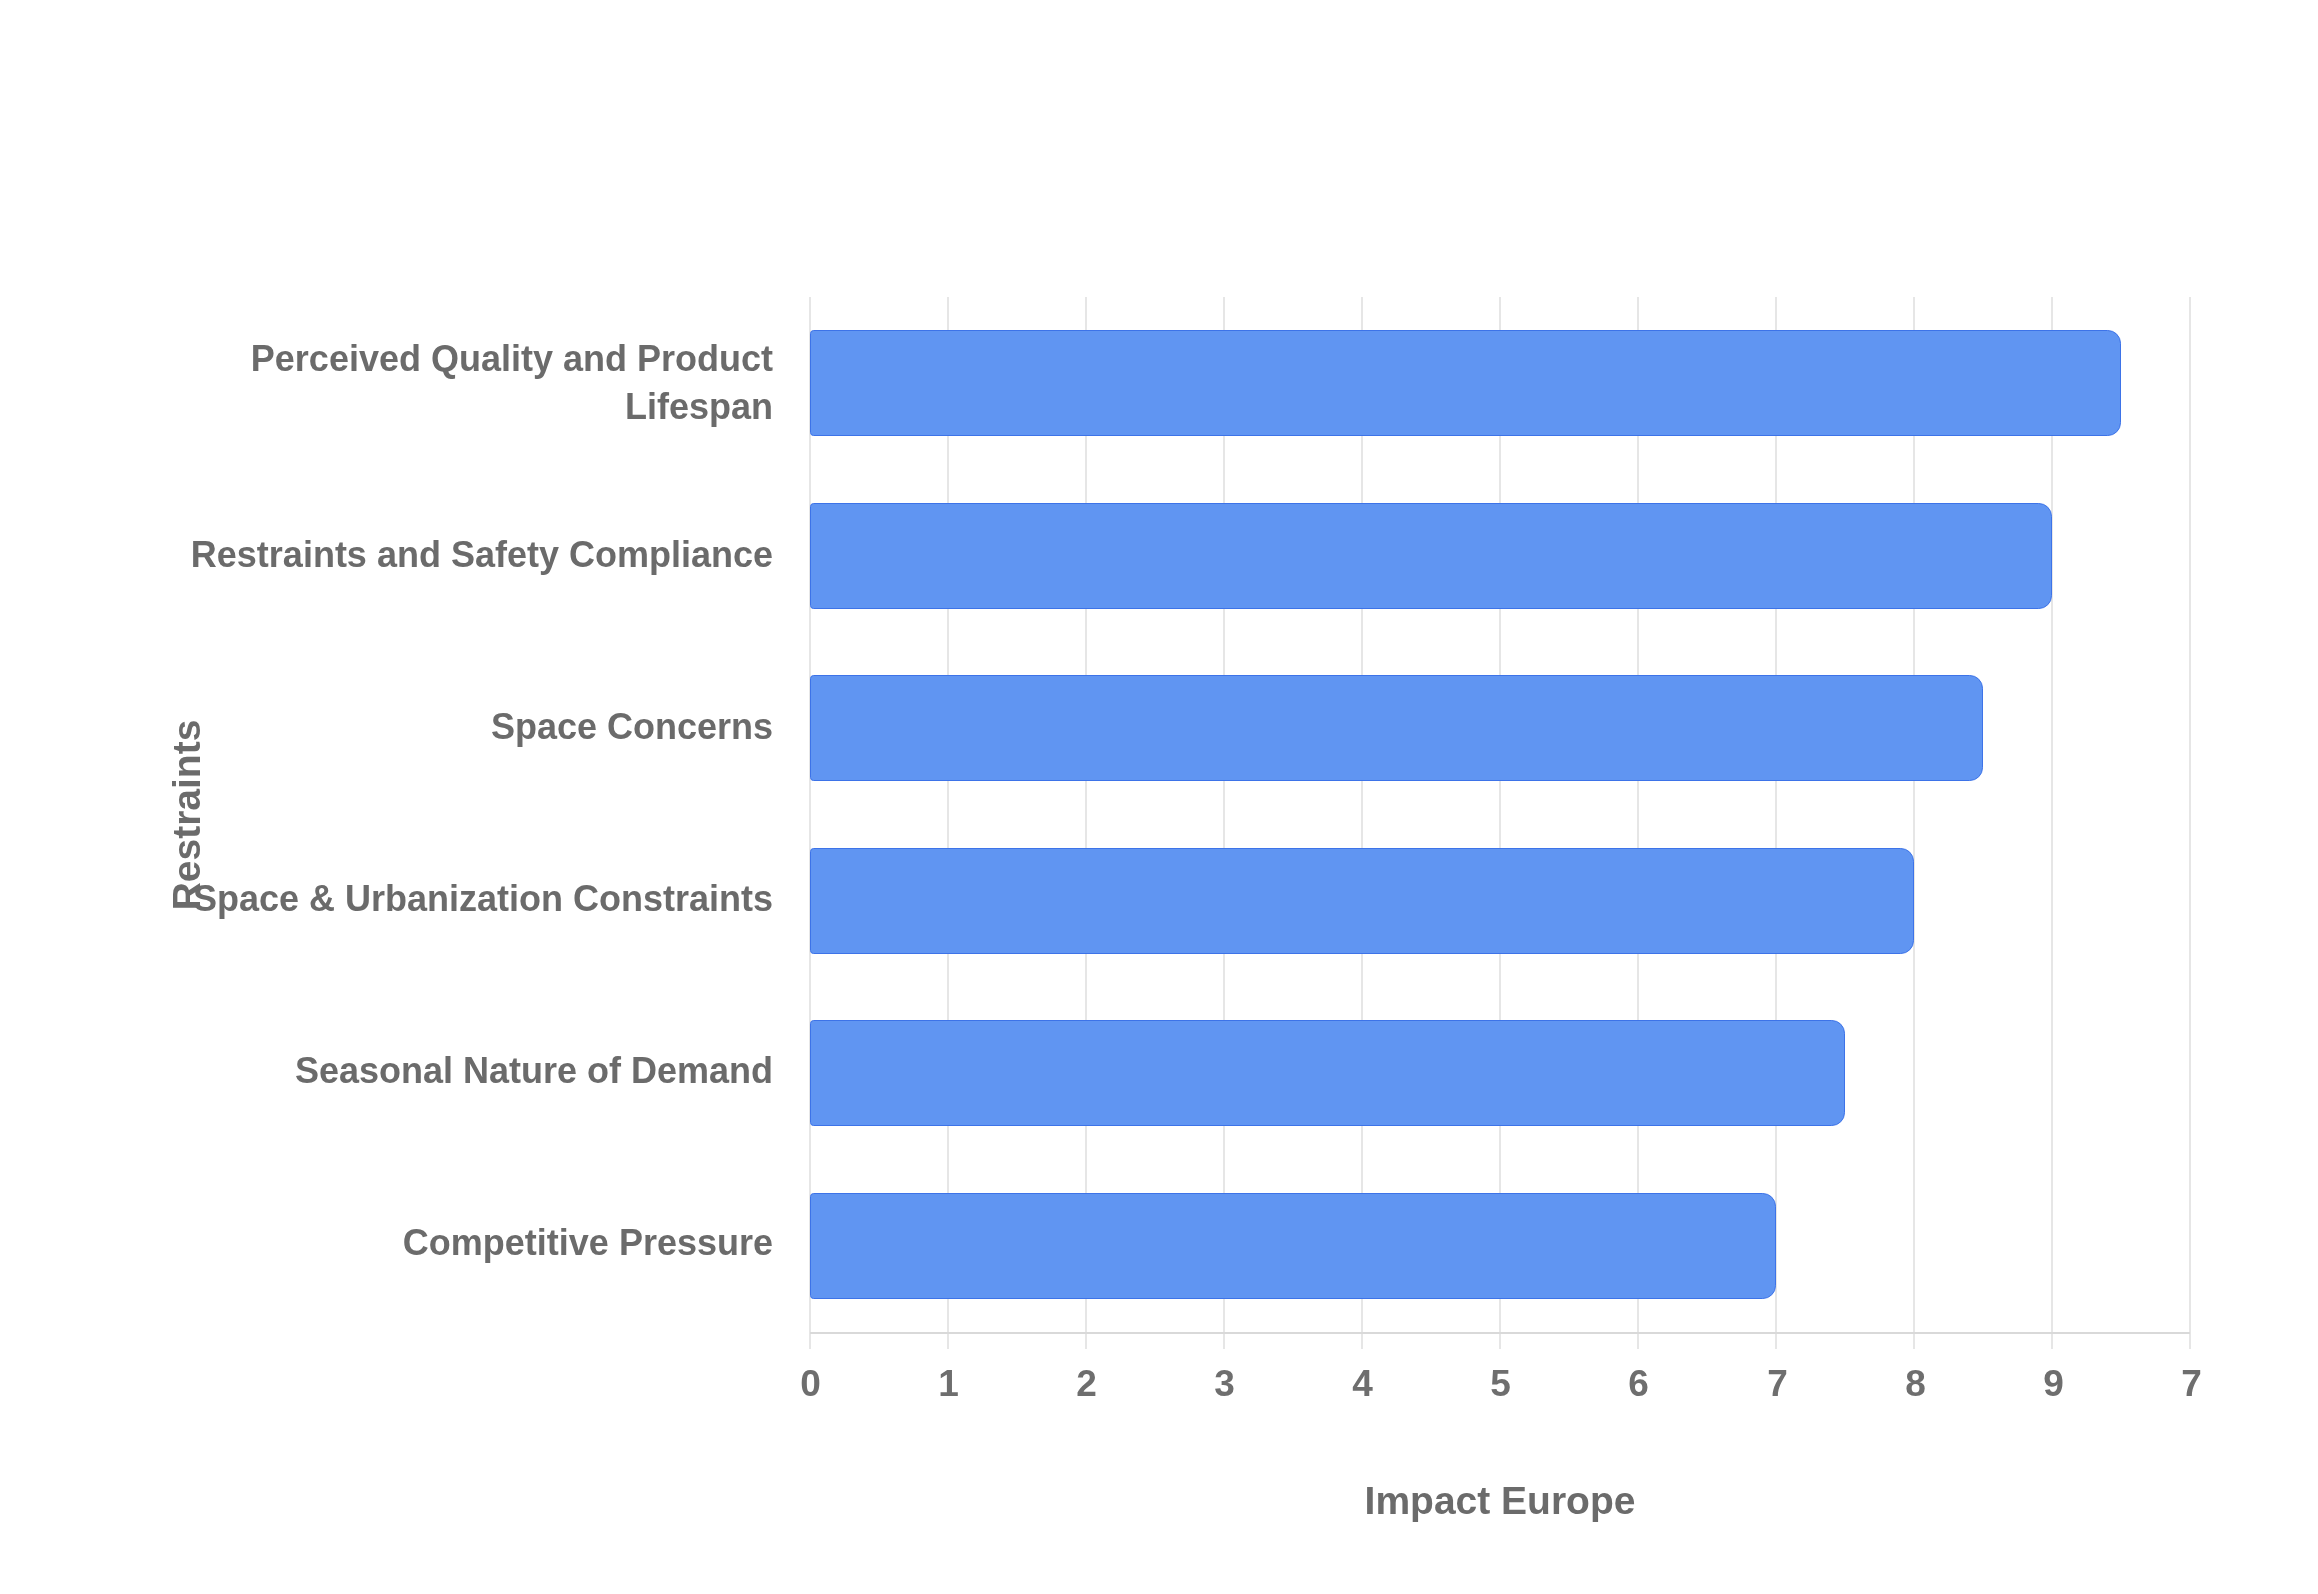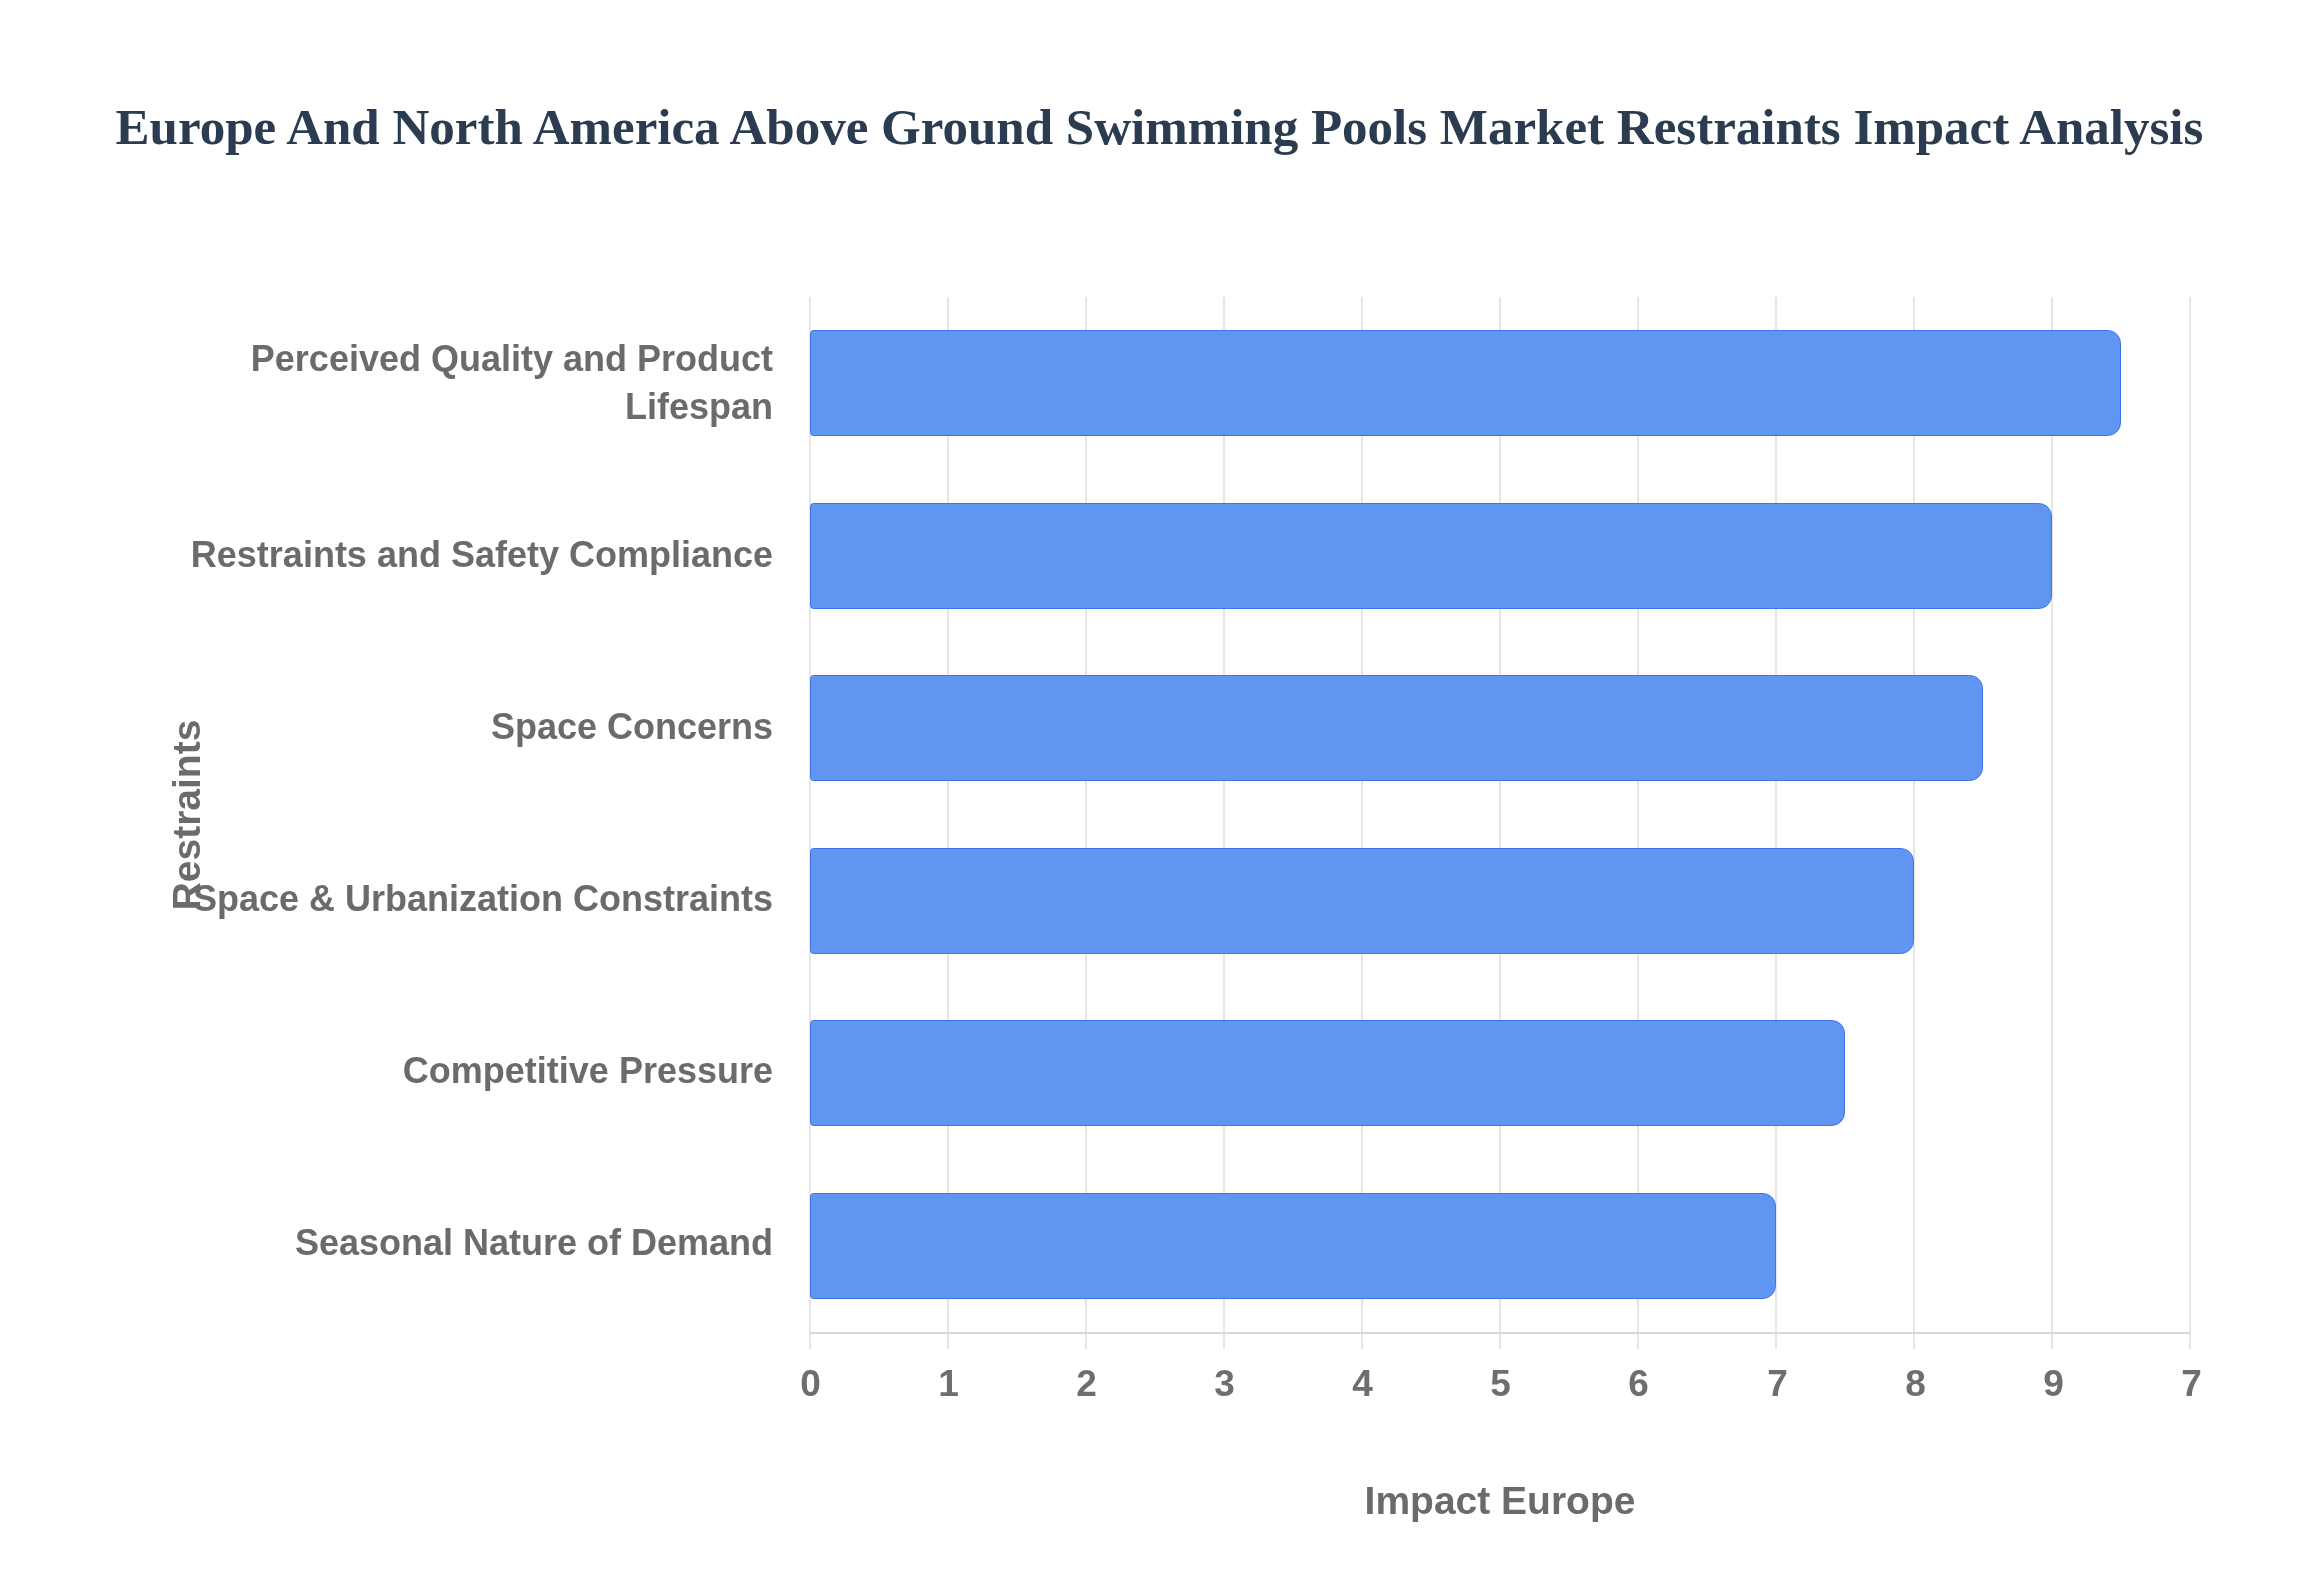--- a/index.html
+++ b/index.html
@@ -22,21 +22,20 @@
           font-weight:bold;font-size:37px;}
   .x-axis-title{position:absolute;left:810px;top:1479px;width:1380px;text-align:center;
                 font-weight:bold;font-size:39px;}
   .y-axis-title{position:absolute;left:187px;top:815px;transform:translate(-50%,-50%) rotate(-90deg);
                 transform-origin:center center;font-weight:bold;font-size:39px;white-space:nowrap;}
 </style>
 </head>
 <body>
 
 <div class="canvas">
-  <div class="chart-title" style="color: rgb(43, 60, 80);">Europe And North America Above Ground Swimming Pools Market Restraints Impact Analysis</div>
 
   <div class="plot">
     <div id="gridlines">
         <div class="gridline" style="left: -0.9px; background: rgb(230, 230, 230);"></div>
         <div class="tick-ext" style="left: -0.9px; background: rgb(230, 230, 230);"></div>
         <div class="gridline" style="left: 137px; background: rgb(230, 230, 230);"></div>
         <div class="tick-ext" style="left: 137px; background: rgb(230, 230, 230);"></div>
         <div class="gridline" style="left: 275px; background: rgb(230, 230, 230);"></div>
         <div class="tick-ext" style="left: 275px; background: rgb(230, 230, 230);"></div>
         <div class="gridline" style="left: 413px; background: rgb(230, 230, 230);"></div>
@@ -65,22 +64,22 @@
         <div class="bar" style="top: 723px; width: 1035px; background: rgb(96, 149, 242); border-color: rgb(61, 115, 232);"></div>
         <div class="bar" style="top: 896px; width: 966px; background: rgb(96, 149, 242); border-color: rgb(61, 115, 232);"></div>
       </div>
   </div>
 
   <div class="cat-labels" id="catLabels">
       <div class="cat-label" style="color: rgb(107, 107, 107);">Perceived Quality and Product Lifespan</div>
       <div class="cat-label" style="color: rgb(107, 107, 107);">Restraints and Safety Compliance</div>
       <div class="cat-label" style="color: rgb(107, 107, 107);">Space Concerns</div>
       <div class="cat-label" style="color: rgb(107, 107, 107);">Space &amp; Urbanization Constraints</div>
+      <div class="cat-label" style="color: rgb(107, 107, 107);">Seasonal Nature of Demand</div>
       <div class="cat-label" style="color: rgb(107, 107, 107);">Competitive Pressure</div>
-      <div class="cat-label" style="color: rgb(107, 107, 107);">Seasonal Nature of Demand</div>
     </div>
 
   <div class="x-ticks" id="xTicks">
       <div class="x-tick" style="left: 810px; color: rgb(110, 110, 110);">0</div>
       <div class="x-tick" style="left: 948px; color: rgb(110, 110, 110);">1</div>
       <div class="x-tick" style="left: 1086px; color: rgb(110, 110, 110);">2</div>
       <div class="x-tick" style="left: 1224px; color: rgb(110, 110, 110);">3</div>
       <div class="x-tick" style="left: 1362px; color: rgb(110, 110, 110);">4</div>
       <div class="x-tick" style="left: 1500px; color: rgb(110, 110, 110);">5</div>
       <div class="x-tick" style="left: 1638px; color: rgb(110, 110, 110);">6</div>

